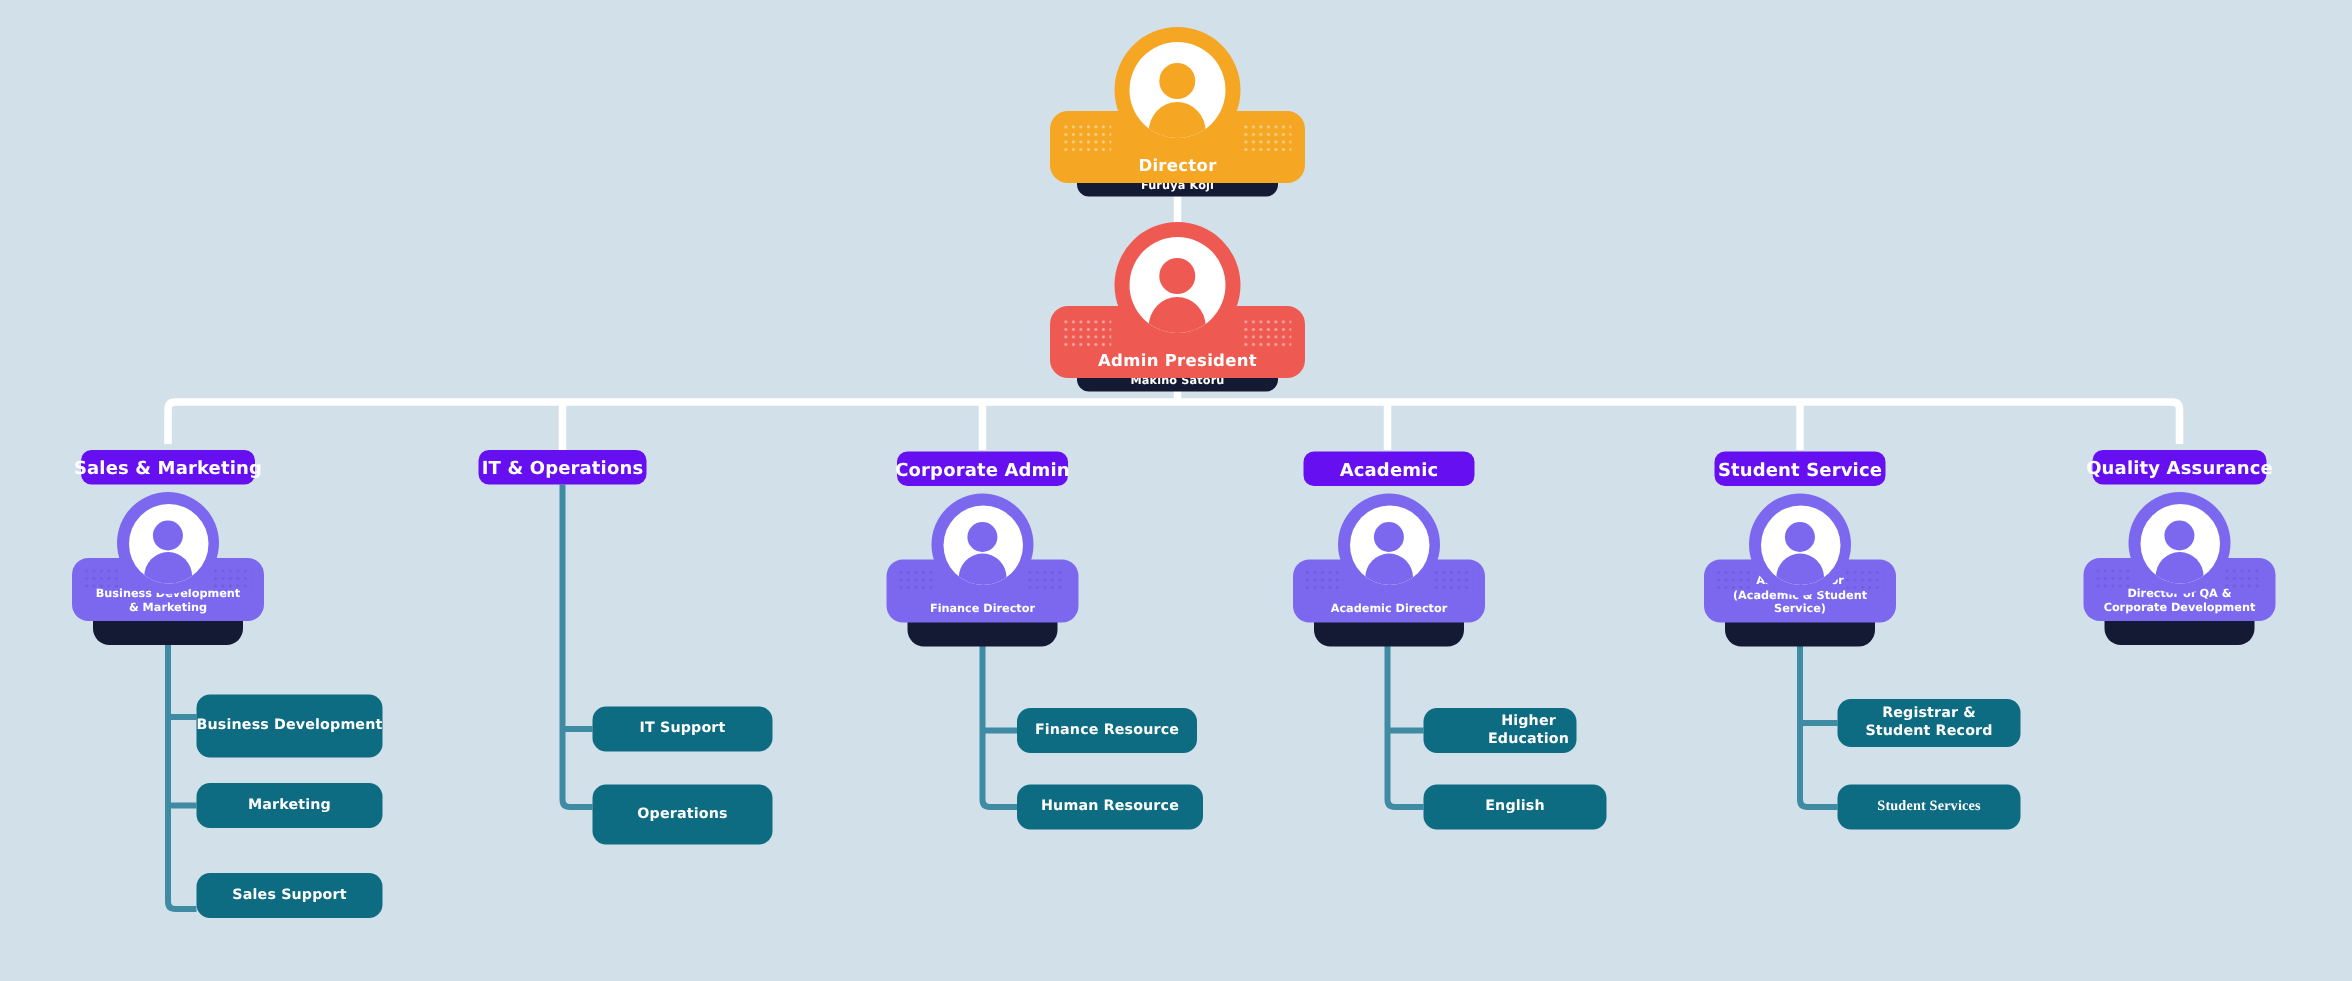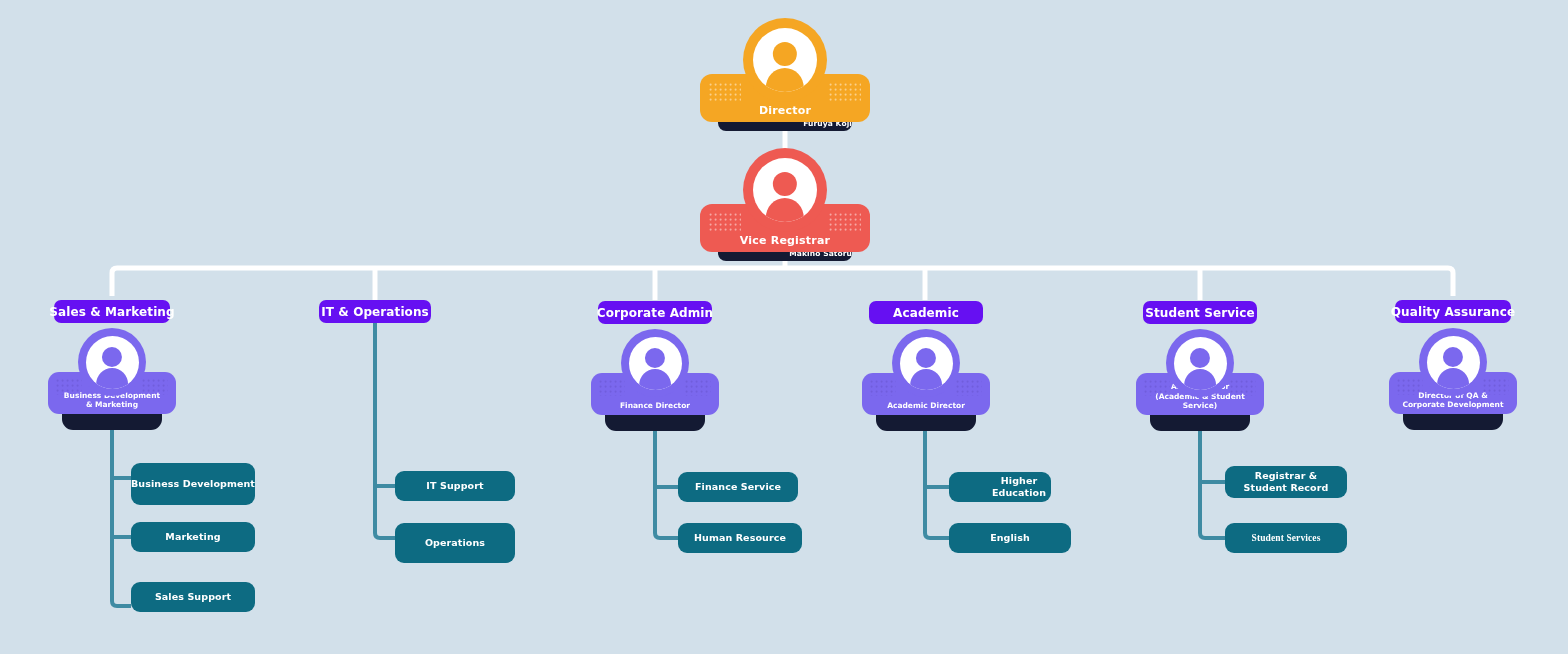--- a/index.html
+++ b/index.html
@@ -100,21 +100,21 @@
   .exec-namebar {
     position: absolute;
     top: 98px;
     left: 18px;
     width: 134px;
     height: 15px;
     background: #141a33;
     border-radius: 0 0 8px 8px;
     display: flex;
     align-items: center;
-    justify-content: flex-end;
+    justify-content: center;
     z-index: 1;
   }
   .exec-name {
     font-size: 7.5px;
     font-weight: bold;
     color: #ffffff;
     letter-spacing: .1px;
   }
   .dept-badge {
     position: absolute;
@@ -292,21 +292,21 @@
   <div class="exec-namebar">
     <span class="exec-name">Makino Satoru</span>
   </div>
   <div class="exec-card" style="background:#ee5a52;">
     <svg class="dots-l">
         <rect width="32" height="20" fill="url(#dotgrid)"></rect>
       </svg>
     <svg class="dots-r">
         <rect width="32" height="20" fill="url(#dotgrid)"></rect>
       </svg>
-    <span class="exec-title">Vice Registrar</span>
+    <span class="exec-title">Admin President</span>
   </div>
 </div>
 
 <div class="dept-badge" style="left:54px; top:300px; width:116px;">
   <span class="dept-badge-label">Sales &amp; Marketing</span>
 </div>
 <div class="dept-badge" style="left:319px; top:300px; width:112px;">
   <span class="dept-badge-label">IT &amp; Operations</span>
 </div>
 <div class="dept-badge" style="left:598px; top:301px; width:114px;">
@@ -432,21 +432,21 @@
 </div>
 
 <div class="leaf-box" style="left:395px; top:471px; width:120px; height:30px;">
   <span class="leaf-label">IT Support</span>
 </div>
 <div class="leaf-box" style="left:395px; top:523px; width:120px; height:40px;">
   <span class="leaf-label">Operations</span>
 </div>
 
 <div class="leaf-box" style="left:678px; top:472px; width:120px; height:30px;">
-  <span class="leaf-label">Finance Service</span>
+  <span class="leaf-label">Finance Resource</span>
 </div>
 <div class="leaf-box" style="left:678px; top:523px; width:124px; height:30px;">
   <span class="leaf-label">Human Resource</span>
 </div>
 
 <div class="leaf-box" style="left:949px; top:472px; width:102px; height:30px;padding-left:38px;">
   <span class="leaf-label">Higher Education</span>
 </div>
 <div class="leaf-box" style="left:949px; top:523px; width:122px; height:30px;">
   <span class="leaf-label">English</span>

